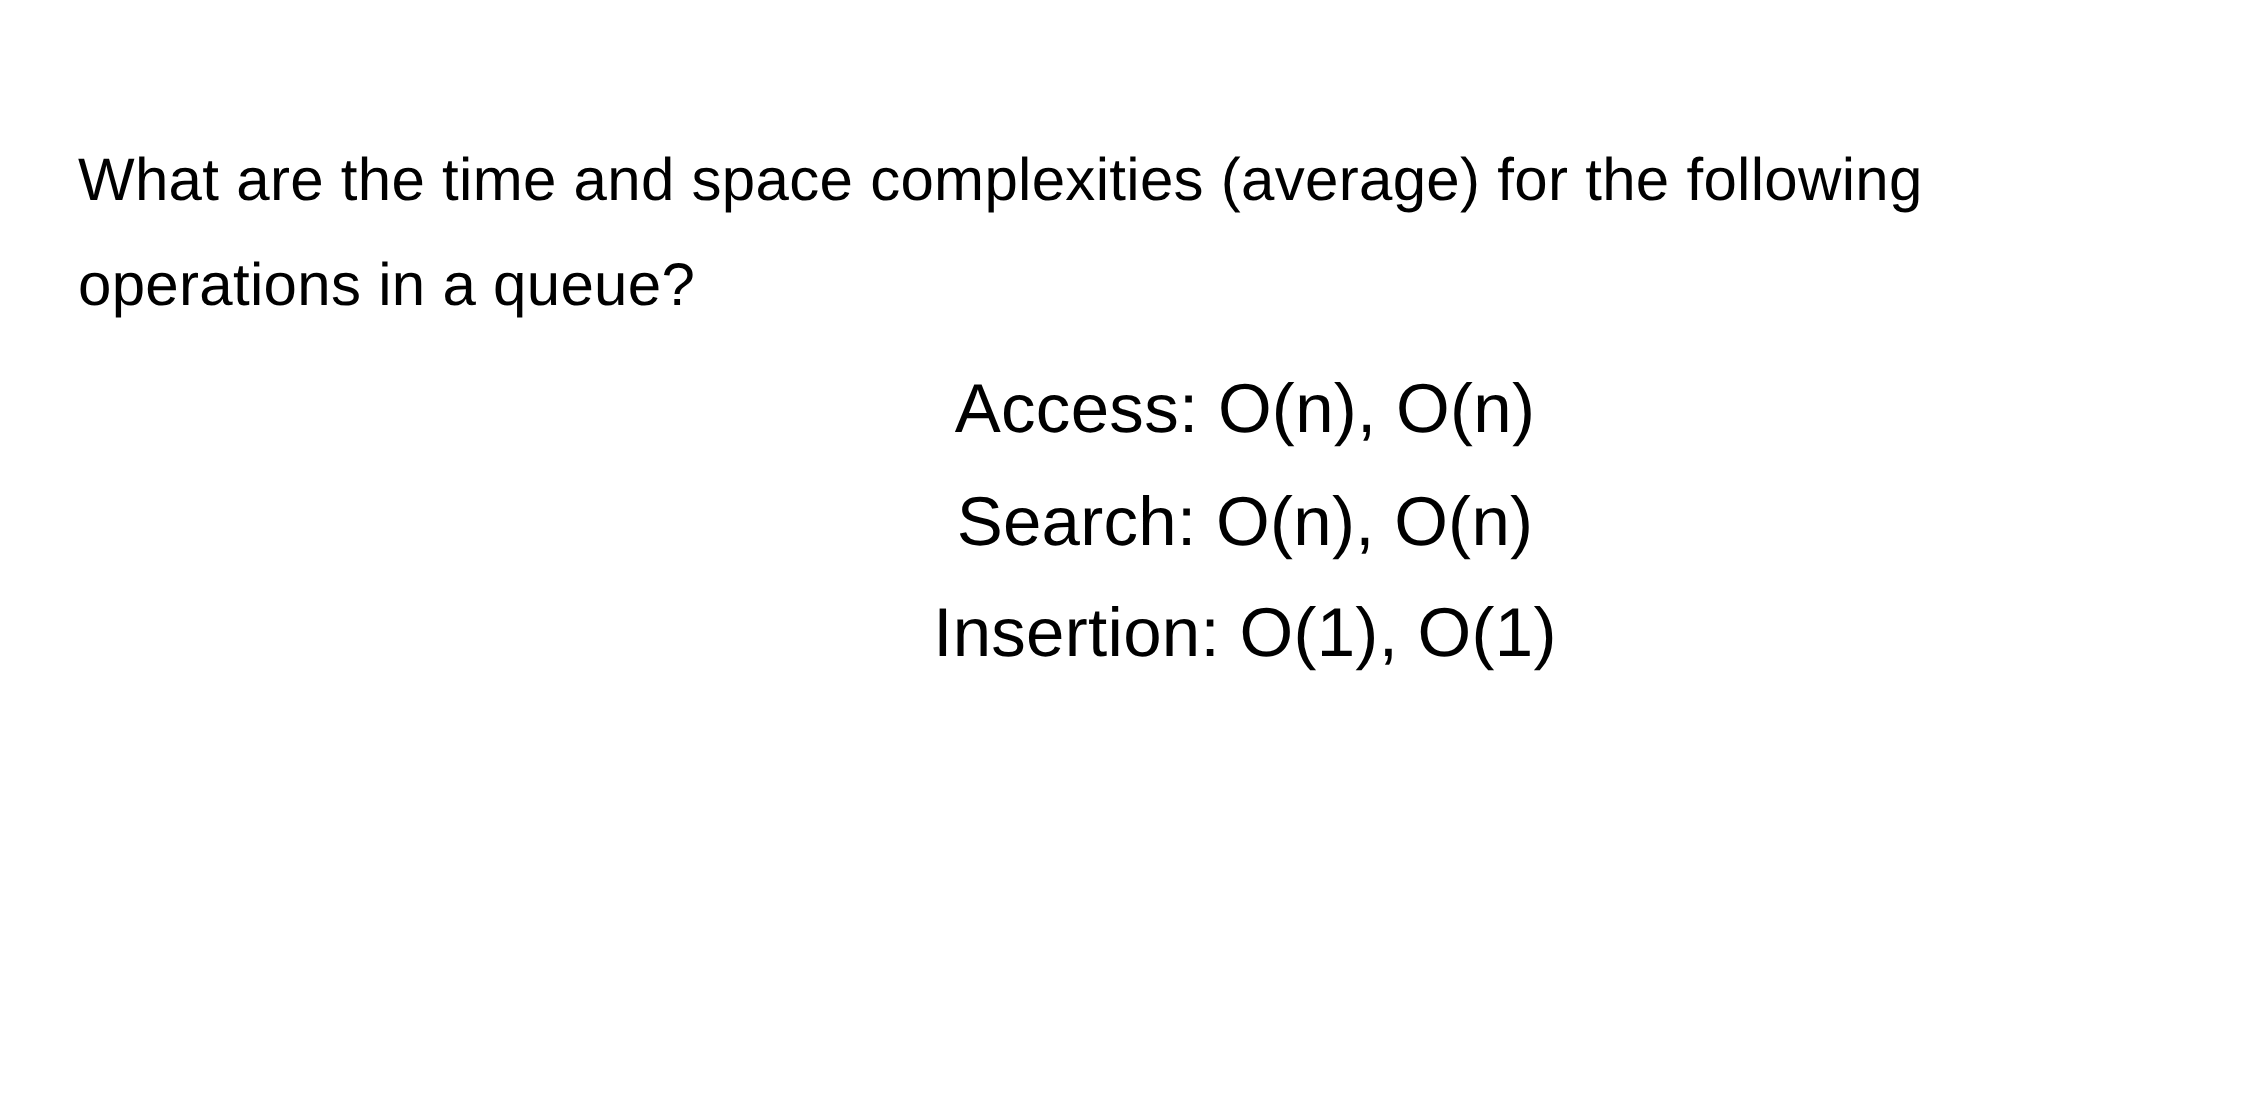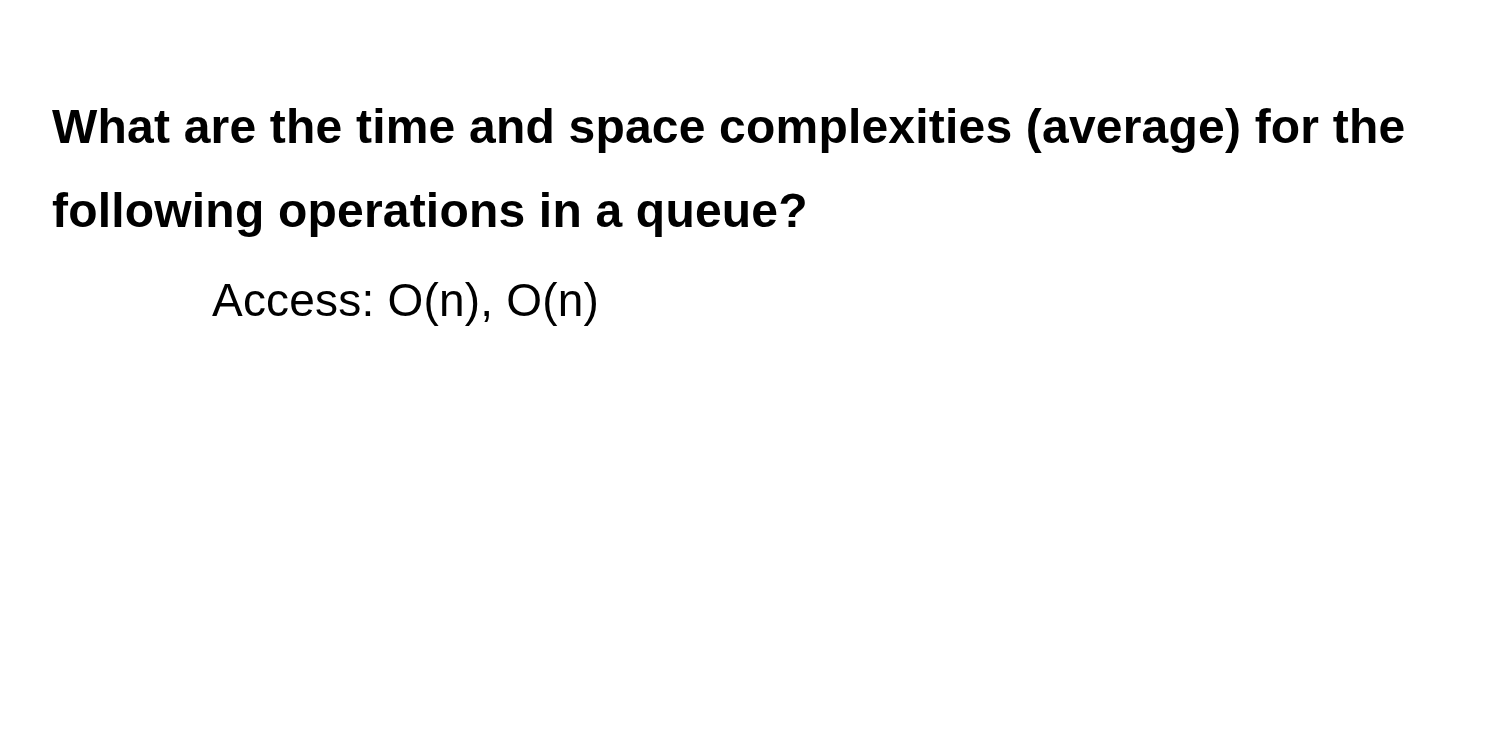--- a/index.html
+++ b/index.html
@@ -11,35 +11,38 @@
       width: 1500px;
       height: 744px;
       background: #ffffff;
       font-family: -apple-system, BlinkMacSystemFont, "Segoe UI", Helvetica, Arial, sans-serif;
       color: #000000;
       padding-top: 85px;
       padding-left: 52px;
       padding-right: 52px;
     }
     .question {
-      font-size: 48px;
+      font-size: 40px;
       line-height: 1.75;
-      font-weight: 700;
+      font-weight: 400;
       letter-spacing: 0.2px;
     }
     .answers {
       padding-left: 160px;
       padding-top: 10px;
+      text-align: center;
     }
     .answer-line {
       font-size: 46px;
       line-height: 1.62;
       font-weight: 400;
       letter-spacing: 0.2px;
     }
   </style>
 </head>
 <body>
 
 <div class="question">What are the time and space complexities (average) for the following operations in a queue?</div>
 <div class="answers">
   <div class="answer-line">Access: O(n), O(n)</div>
+  <div class="answer-line">Search: O(n), O(n)</div>
+  <div class="answer-line">Insertion: O(1), O(1)</div>
 </div>
 
 </body></html>

